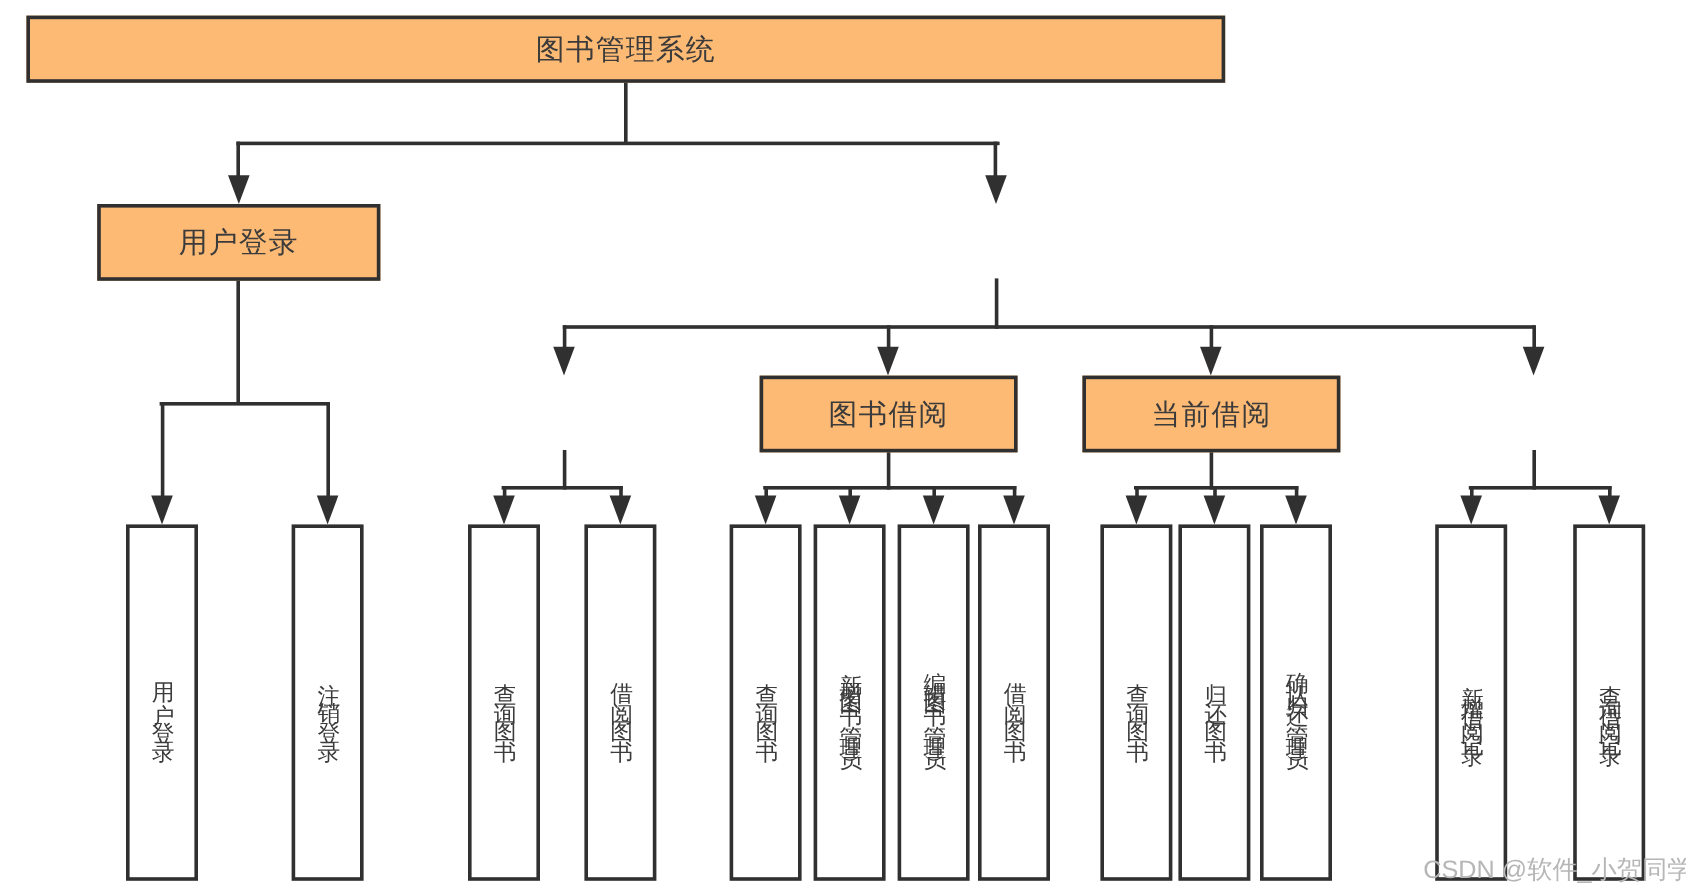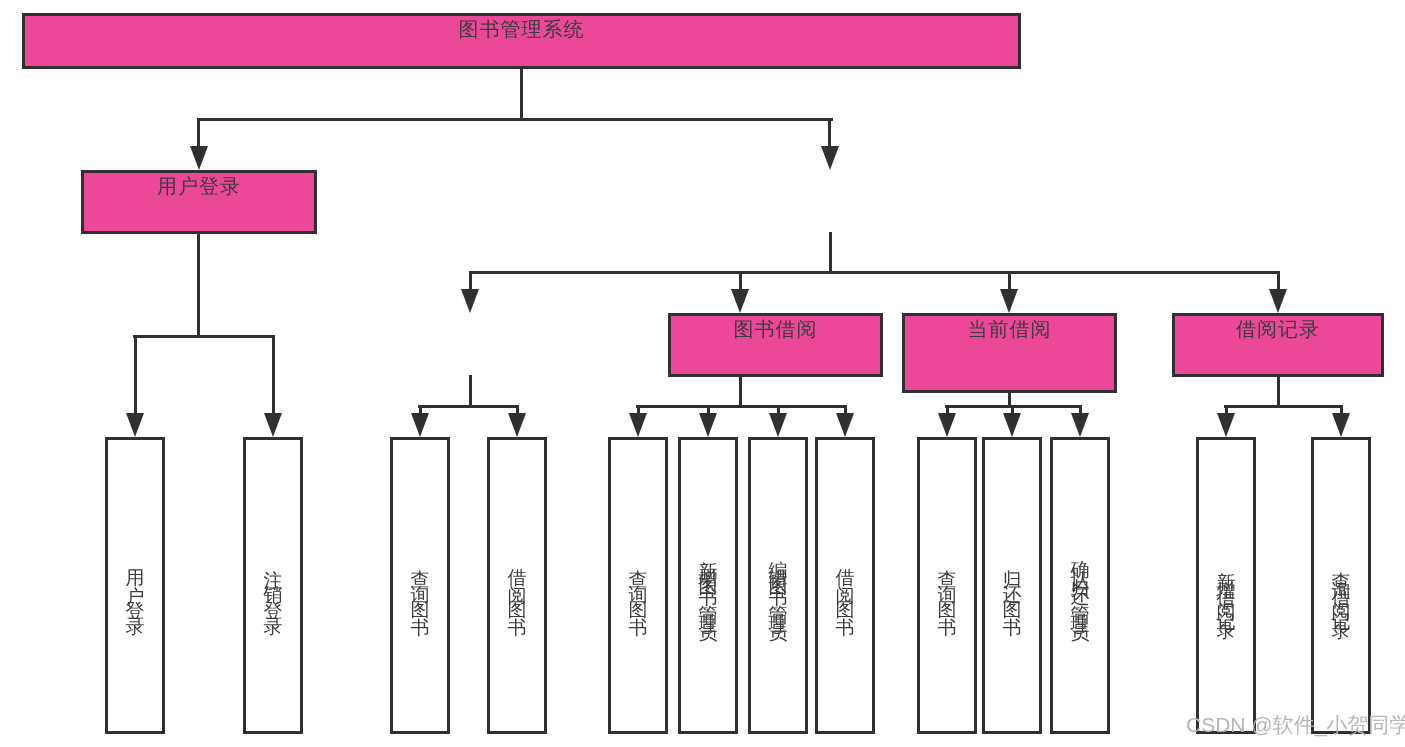--- a/index.html
+++ b/index.html
@@ -14,25 +14,26 @@
   .stage {
     position: relative;
     width: 1405px;
     height: 747px;
     background: var(--bg);
     overflow: hidden;
   }
   .node {
     position: absolute;
     border: 3px solid var(--line);
-    background: #ec4899;
+    background: #fdba74;
     display: flex;
+    align-items: center;
     justify-content: center;
     color: var(--text);
-    font-size: 20px;
+    font-size: 24px;
     letter-spacing: 1px;
     z-index: 2;
   }
   .leaf {
     position: absolute;
     top: 437px;
     width: 60px;
     height: 297px;
     border: 3px solid var(--line);
     background: #fff;
@@ -110,28 +111,25 @@
   <div class="h" style="left:469px;top:271px;width:810px"></div>
   <div class="v" style="left:469px;top:271px;height:20px"></div>
   <div class="tri" style="left:461px;top:289px"></div>
   <div class="v" style="left:739px;top:271px;height:20px"></div>
   <div class="tri" style="left:731px;top:289px"></div>
   <div class="v" style="left:1008px;top:271px;height:20px"></div>
   <div class="tri" style="left:1000px;top:289px"></div>
   <div class="v" style="left:1277px;top:271px;height:20px"></div>
   <div class="tri" style="left:1269px;top:289px"></div>
 
-  <div class="node" style="left:668px;top:313px;width:215px;height:64px">
+  <div class="node" style="left:633px;top:313px;width:215px;height:64px">
     <span>图书借阅</span>
   </div>
-  <div class="node" style="left:902px;top:313px;width:215px;height:80px">
+  <div class="node" style="left:902px;top:313px;width:215px;height:64px">
     <span>当前借阅</span>
-  </div>
-  <div class="node" style="left:1172px;top:313px;width:212px;height:64px">
-    <span>借阅记录</span>
   </div>
 
   <div class="v" style="left:469px;top:375px;height:33px"></div>
   <div class="h" style="left:418px;top:405px;width:101px"></div>
   <div class="v" style="left:419px;top:405px;height:12px"></div>
   <div class="tri" style="left:411px;top:413px"></div>
   <div class="v" style="left:516px;top:405px;height:12px"></div>
   <div class="tri" style="left:508px;top:413px"></div>
 
   <div class="v" style="left:739px;top:375px;height:33px"></div>

